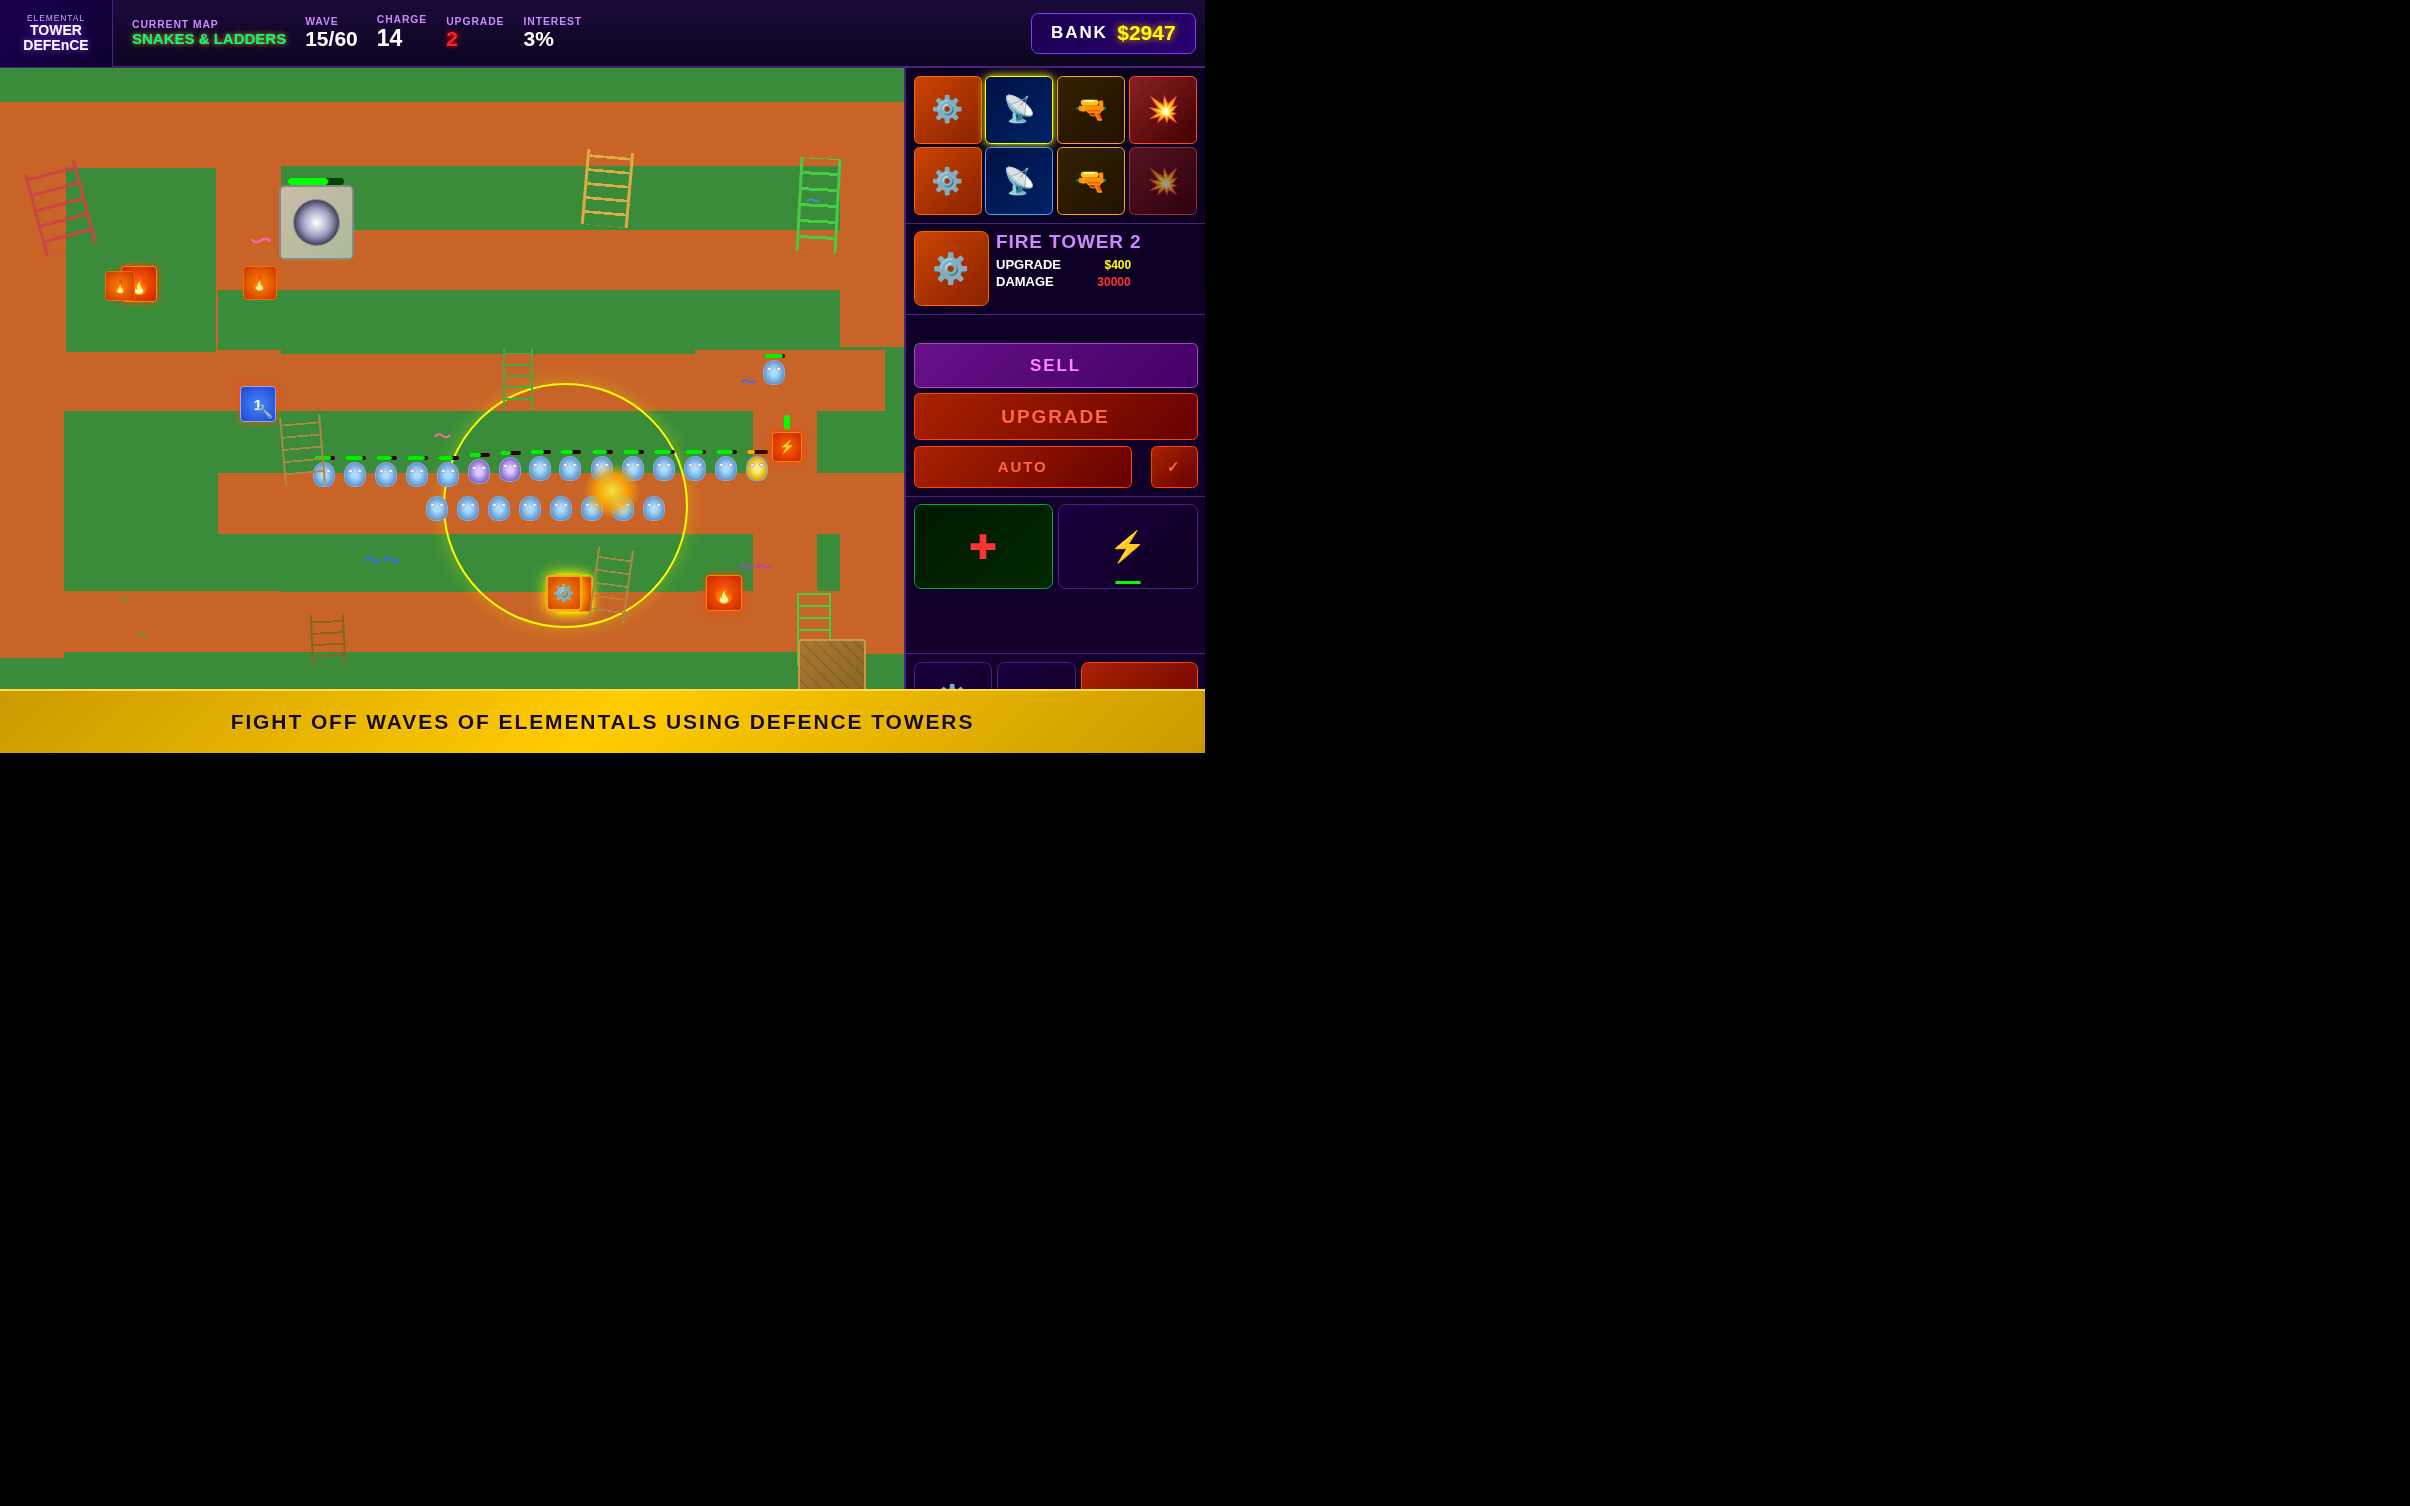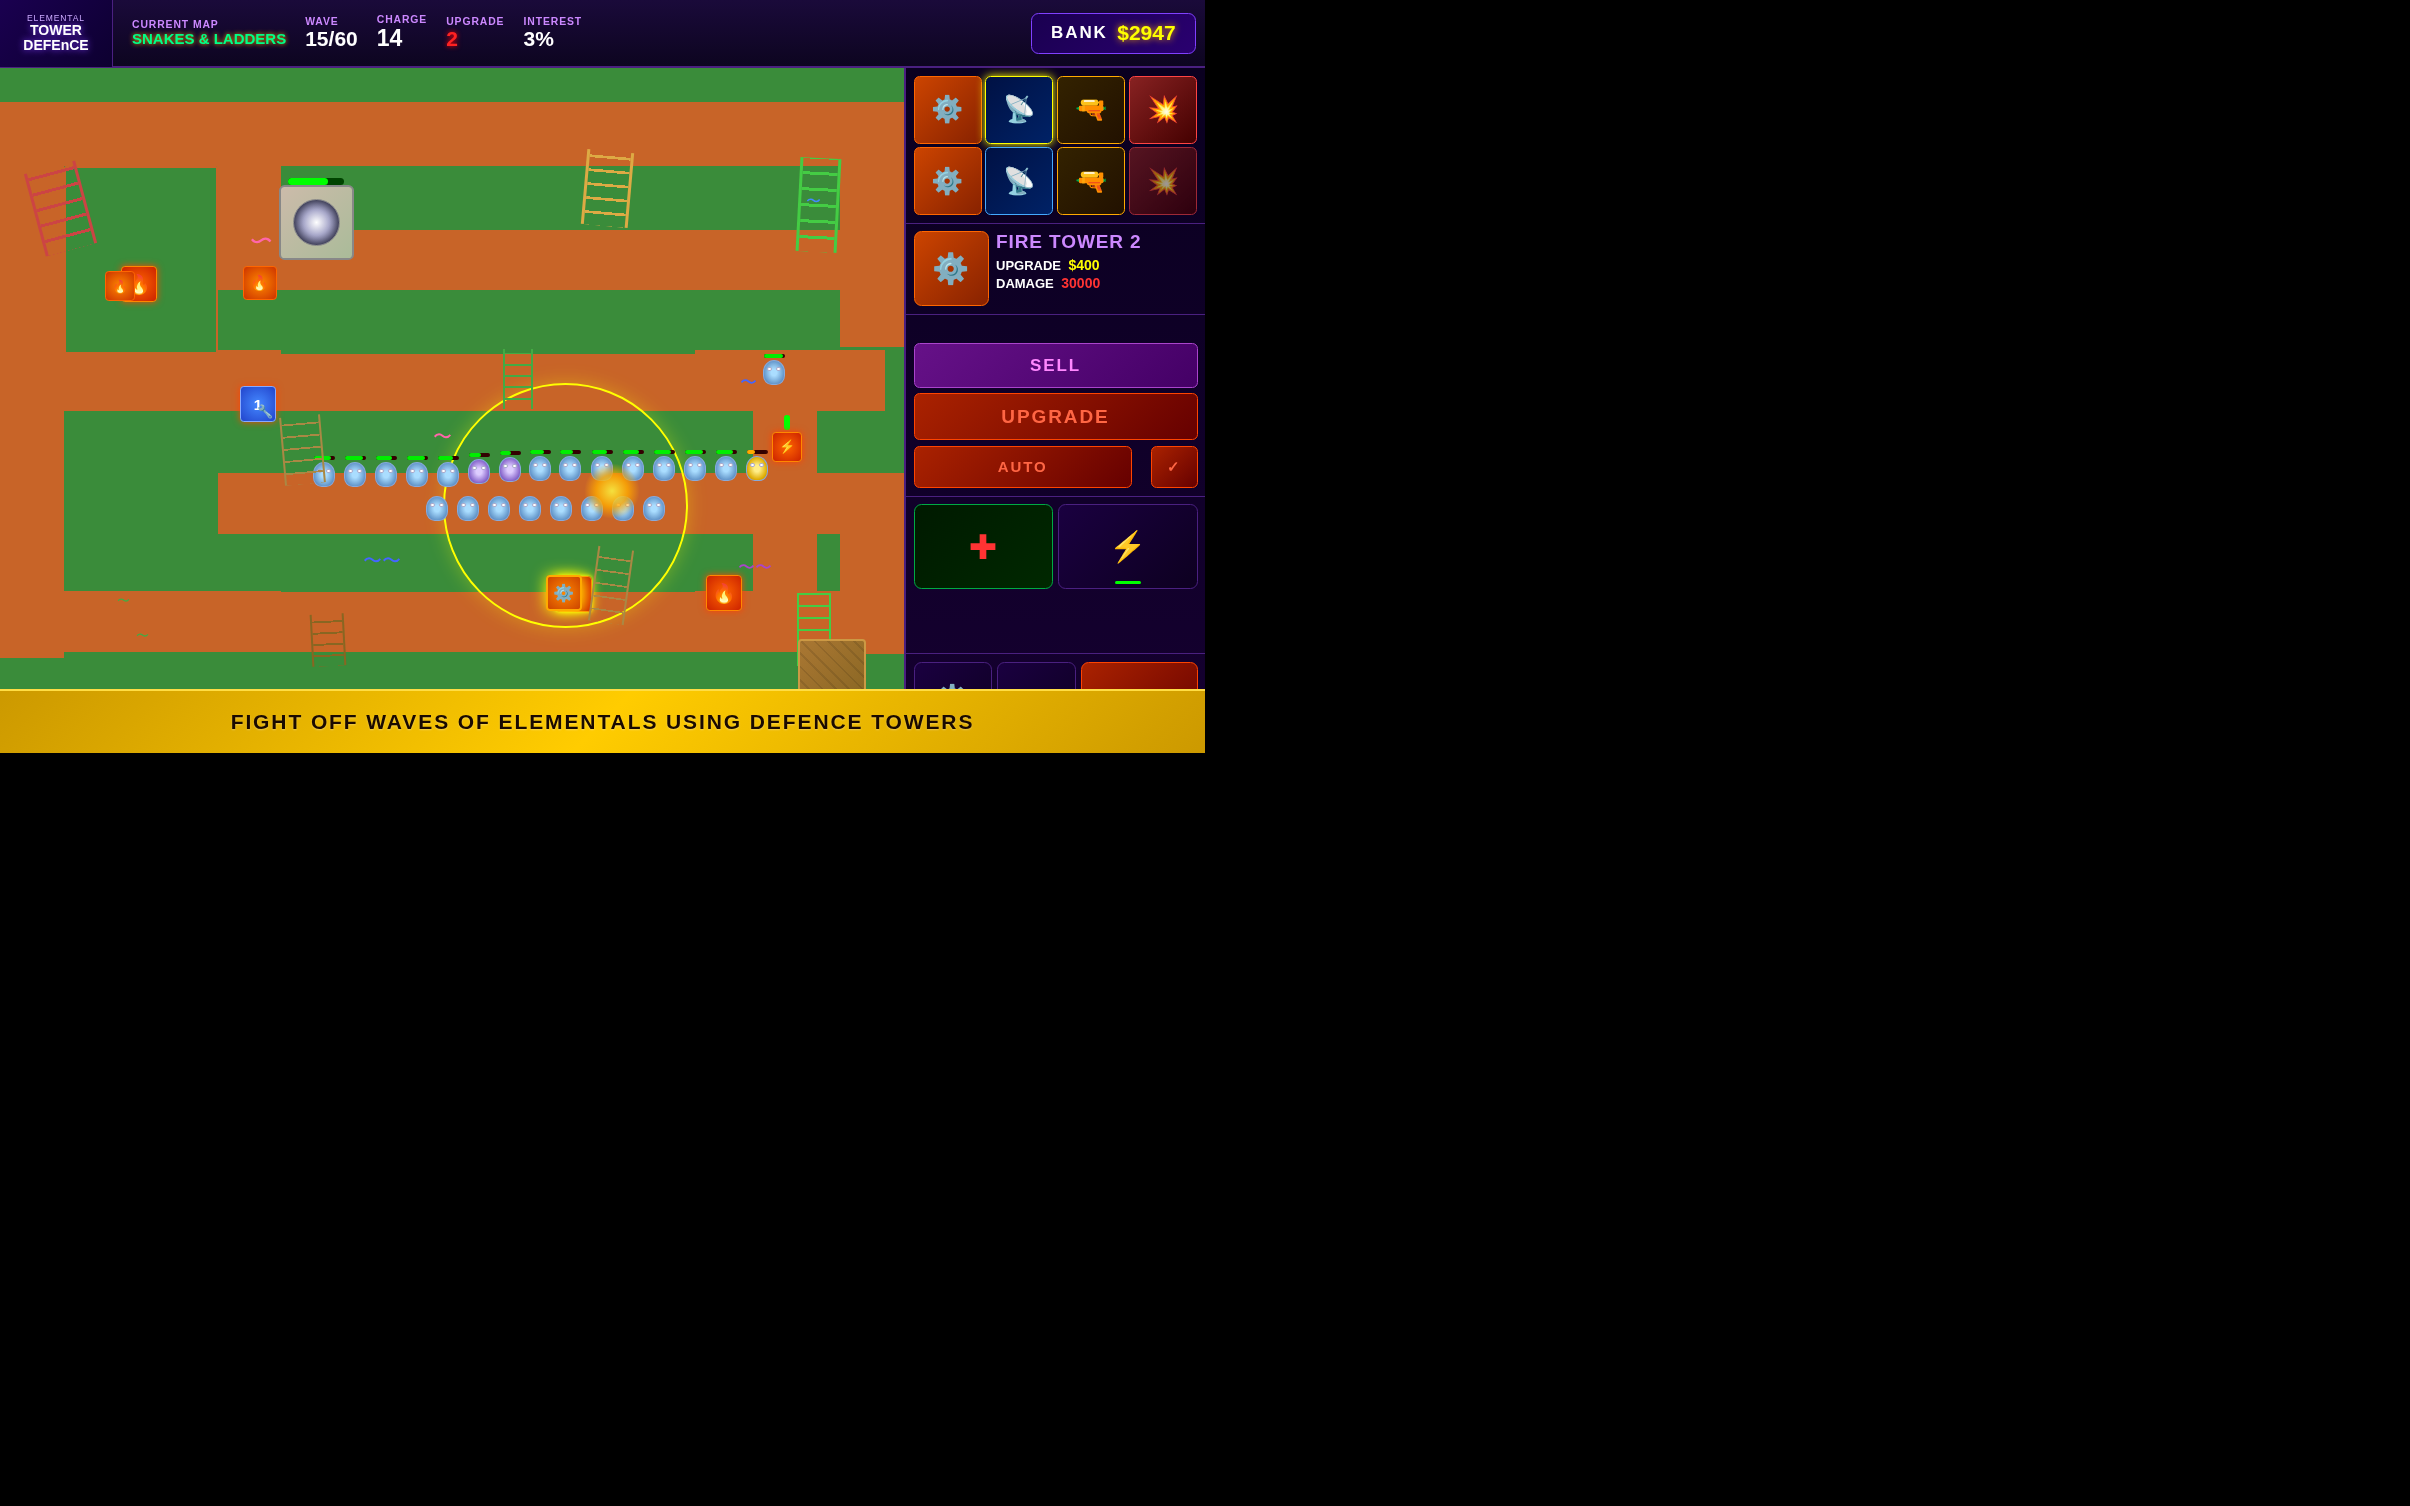--- a/index.html
+++ b/index.html
@@ -251,22 +251,23 @@
       gap: 7.5px;
       align-items: baseline;
       margin: 1.9px 0;
     }
     .info-key {
       font-size: 13px;
       font-weight: 900;
       color: #ffffff;
     }
     .info-val {
-      font-size: 14px;
-      font-weight: 900;
+      font-size: 12px;
+      font-weight: 900;
+      margin-left: 36px;
     }
     .info-val-yellow { color: #ffff00; }
     .info-val-red { color: #ff3333; }
 
     
     #action-buttons {
       display: flex;
       flex-direction: column;
       gap: 5.6px;
       padding: 7.5px;

